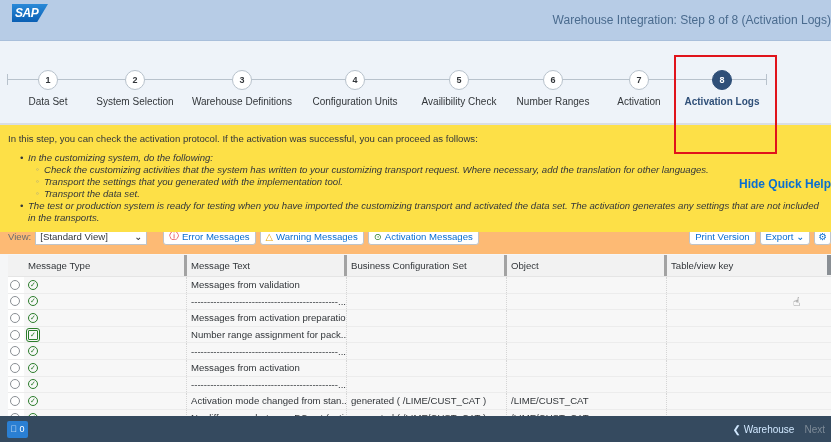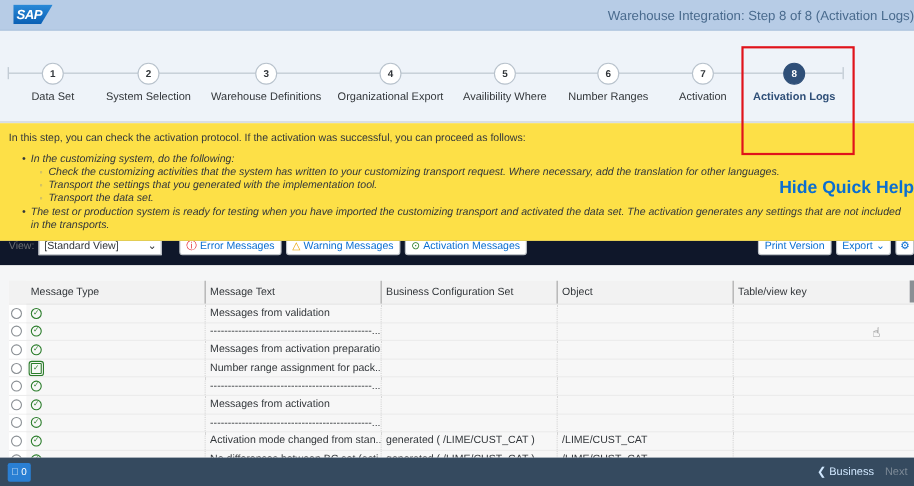--- a/index.html
+++ b/index.html
@@ -1,19 +1,19 @@
 <!DOCTYPE html>
 <html><head>
 <meta charset="utf-8">
 <style>
   * { box-sizing: border-box; margin: 0; padding: 0; }
   html, body { width: 831px; height: 442px; overflow: hidden; }
   body { font-family: "Liberation Sans", "DejaVu Sans", sans-serif; background: #f5f6f7; color: #32363a; position: relative; }
 
-  .shellbar { height: 28px; background: #b7cce6; display: flex; align-items: center; position: relative; border-bottom: 1px solid #a9bfdb; }
+  .shellbar { height: 41px; background: #b7cce6; display: flex; align-items: center; position: relative; border-bottom: 1px solid #a9bfdb; }
   .logo { position: absolute; left: 12px; top: 4px; width: 36px; height: 18px; background: linear-gradient(180deg,#2a8ad8,#0a5fb4); clip-path: polygon(0 0,100% 0,70% 100%,0 100%); color: #fff; font-weight: bold; font-size: 12px; font-style: italic; padding-left: 3px; line-height: 18px; letter-spacing: -0.5px; }
   .shell-title { width: 100%; text-align: right; font-size: 12px; color: #4a6b8e; }
 
   .wizard { height: 84px; background: #eef3f9; position: relative; border-bottom: 2px solid #d9dee4; }
   .wiz-line { position: absolute; top: 38px; left: 8px; width: 758px; height: 1px; background: #b8c2cc; }
   .wiz-line-cap-l { position: absolute; top: 33px; left: 7px; width: 1px; height: 11px; background: #b8c2cc; }
   .wiz-line-cap-r { position: absolute; top: 33px; left: 766px; width: 1px; height: 11px; background: #b8c2cc; }
   .step { position: absolute; top: 29px; width: 110px; margin-left: -55px; text-align: center; }
   .step-circle { width: 20px; height: 20px; border-radius: 50%; background: #fff; border: 1px solid #b8c2cc; margin: 0 auto; font-size: 9px; font-weight: bold; line-height: 18px; color: #32363a; }
   .step-label { font-size: 10px; margin-top: 6px; color: #32363a; white-space: nowrap; }
@@ -22,35 +22,35 @@
   .highlight-box { position: absolute; left: 674px; top: 14px; width: 103px; height: 99px; border: 2px solid #e0131b; z-index: 5; }
 
   .quick-help { padding: 8px 8px 0 8px; font-size: 9.6px; color: #32363a; line-height: 12px; position: relative; height: 107px; background: #fde047; }
   .qh-intro { margin-bottom: 7px; }
   .qh-list { list-style: none; padding-left: 12px; font-style: italic; }
   .qh-list > li { position: relative; padding-left: 8px; }
   .qh-list > li::before { content: "•"; position: absolute; left: 0; }
   .qh-sub { list-style: none; padding-left: 8px; }
   .qh-sub li { position: relative; padding-left: 8px; }
   .qh-sub li::before { content: "◦"; position: absolute; left: 0; color: #8a8f94; font-size: 8px; }
-  .hide-quick { position: absolute; right: 0; top: 53px; color: #0a6ed1; font-size: 16px; font-weight: bold; white-space: nowrap; }
-
-  .toolbar { height: 22px; position: relative; background: #0f172a; overflow: hidden; }
+  .hide-quick { position: absolute; right: 0; top: 53px; color: #0a6ed1; font-size: 12px; font-weight: bold; white-space: nowrap; }
+
+  .toolbar { height: 22px; position: relative; background: #fdba74; overflow: hidden; }
   .tb-inner { position: absolute; top: -7px; left: 0; right: 0; height: 22px; display: flex; align-items: center; padding-left: 8px; font-size: 9.6px; }
   .tb-label { color: #6a6d70; margin-right: 4px; }
   .tb-select { width: 112px; height: 17px; border: 1px solid #bfc4c9; background: #fff; padding: 1px 4px; font-size: 9.6px; display: flex; justify-content: space-between; align-items: center; margin-right: 16px; }
   .tb-btn { height: 17px; border: 1px solid #bfc4c9; border-radius: 3px; background: #fff; padding: 0 5px; display: flex; align-items: center; gap: 3px; margin-right: 4px; color: #0a6ed1; font-size: 9.6px; white-space: nowrap; }
   .tb-right { position: absolute; right: 0; top: 0; display: flex; align-items: center; height: 22px; }
   .ico-err { color: #e0131b; }
   .ico-warn { color: #e9a300; }
   .ico-info { color: #2b7d2b; }
 
   .table { position: absolute; top: 255px; left: 8px; right: 0; bottom: 26px; background: #f7f7f7; overflow: hidden; }
   .thead { display: flex; height: 22px; background: #f2f2f2; border-bottom: 1px solid #e5e5e5; font-size: 9.6px; color: #32363a; align-items: center; }
-  .th { padding-left: 4px; border-right: 1px solid #a3a3a3; height: 100%; display: flex; align-items: center; }
+  .th { padding-left: 4px; border-right: 3px solid #a3a3a3; height: 100%; display: flex; align-items: center; }
   .row { display: flex; height: 16.6px; align-items: center; font-size: 9.6px; border-bottom: 1px solid #ececec; }
   .cell { padding-left: 4px; height: 100%; display: flex; align-items: center; white-space: nowrap; overflow: hidden; border-right: 1px dotted #d5d5d5; }
   .c-sel { width: 16px; padding-left: 2px; border-right: none; background: #fff; }
   .c-type { width: 163px; }
   .c-text { width: 160px; }
   .c-bcs { width: 160px; }
   .c-obj { width: 160px; }
   .c-key { flex: 1; border-right: none; }
   .radio { width: 10px; height: 10px; border-radius: 50%; border: 1px solid #8a8f94; background: #fff; }
   .ok { width: 10px; height: 10px; border-radius: 50%; border: 1px solid #2b7d2b; color: #2b7d2b; font-size: 7px; line-height: 8px; text-align: center; }
@@ -84,25 +84,25 @@
       <div class="step" style="left: 135px;">
         <div class="step-circle">2</div>
         <div class="step-label">System Selection</div>
       </div>
       <div class="step" style="left: 242px;">
         <div class="step-circle">3</div>
         <div class="step-label">Warehouse Definitions</div>
       </div>
       <div class="step" style="left: 355px;">
         <div class="step-circle">4</div>
-        <div class="step-label">Organizational Export</div>
+        <div class="step-label">Configuration Units</div>
       </div>
       <div class="step" style="left: 459px;">
         <div class="step-circle">5</div>
-        <div class="step-label">Availibility Where</div>
+        <div class="step-label">Availibility Check</div>
       </div>
       <div class="step" style="left: 553px;">
         <div class="step-circle">6</div>
         <div class="step-label">Number Ranges</div>
       </div>
       <div class="step" style="left: 639px;">
         <div class="step-circle">7</div>
         <div class="step-label">Activation</div>
       </div>
       <div class="step active" style="left: 722px;">
@@ -285,16 +285,16 @@
 </div>
 <div class="scrollbar"></div>
 <div class="cursor">☝</div>
 
 <div class="footer">
   <div class="msg-btn">
     <span>⎕</span>
     <span>0</span>
   </div>
   <div class="nav">
-    <span class="prev">❮ <span>Business</span></span>
+    <span class="prev">❮ <span>Warehouse</span></span>
     <span class="next">Next</span>
   </div>
 </div>
 
 </body></html>

